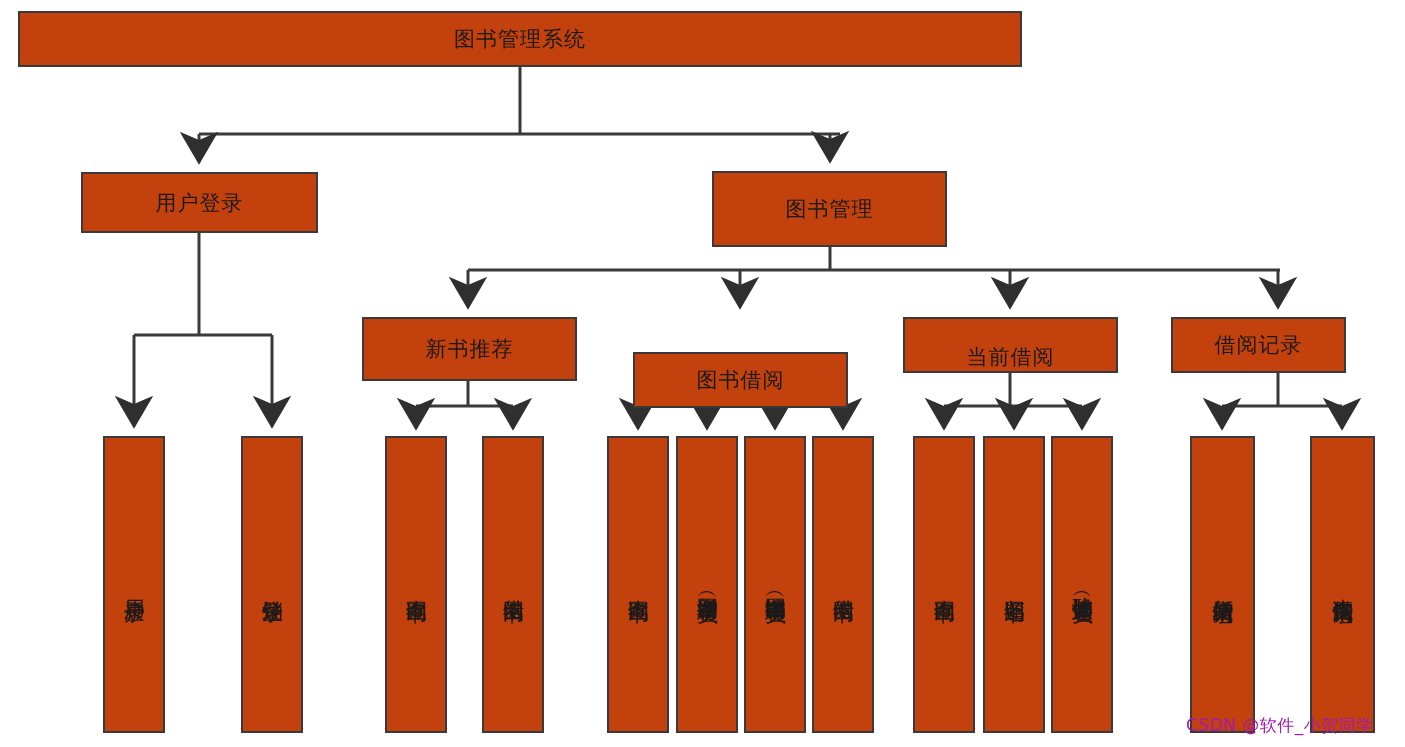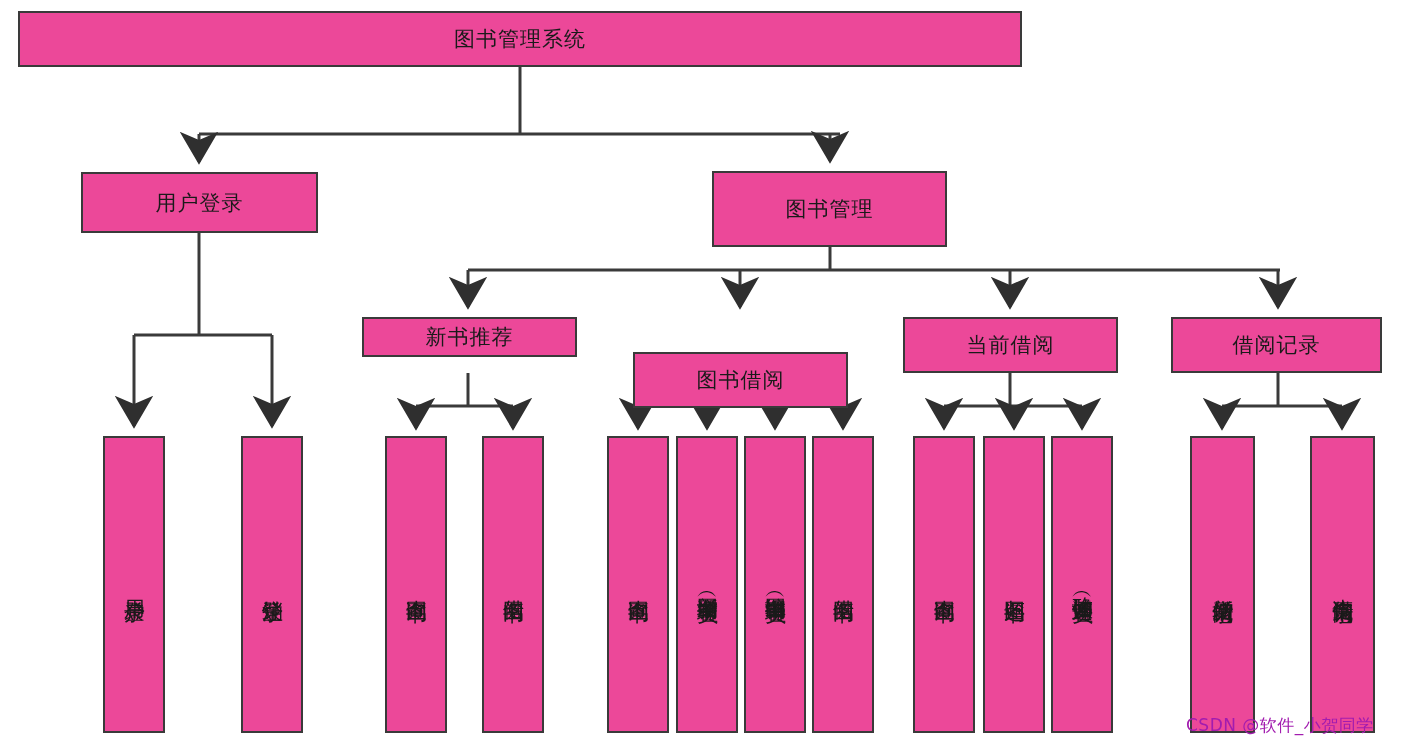--- a/index.html
+++ b/index.html
@@ -12,21 +12,21 @@
     width: 1405px;
     height: 747px;
     background: #ffffff;
     font-family: "DejaVu Sans", "Liberation Sans", sans-serif;
     overflow: hidden;
   }
   .node {
     position: absolute;
     box-sizing: border-box;
     border: 2.5px solid #3a3a3a;
-    background: #ec4899;
+    background: #c2410c;
     display: flex;
     align-items: center;
     justify-content: center;
     color: #1a1a1a;
   }
   .node.h {
     font-size: 21px;
     letter-spacing: 1px;
   }
   .node.v {
@@ -118,30 +118,30 @@
       <span>图书管理系统</span>
     </div>
 
   <div class="node h" id="l2-0" style="left: 81px; top: 172px; width: 237px; height: 61px;">
       <span>用户登录</span>
     </div>
   <div class="node h" id="l2-1" style="left: 712px; top: 171px; width: 235px; height: 76px;">
       <span>图书管理</span>
     </div>
 
-  <div class="node h" id="l3-0" style="left: 362px; top: 317px; width: 215px; height: 40px;">
+  <div class="node h" id="l3-0" style="left: 362px; top: 317px; width: 215px; height: 64px;">
       <span>新书推荐</span>
     </div>
   <div class="node h" id="l3-1" style="left: 633px; top: 317px; width: 215px; height: 56px; margin-top: 35px;">
       <span>图书借阅</span>
     </div>
-  <div class="node h" id="l3-2" style="left: 903px; top: 317px; width: 215px; height: 56px;">
+  <div class="node h" id="l3-2" style="left: 903px; top: 317px; width: 215px; height: 56px; align-items: flex-end;">
       <span>当前借阅</span>
     </div>
-  <div class="node h" id="l3-3" style="left: 1171px; top: 317px; width: 211px; height: 56px;">
+  <div class="node h" id="l3-3" style="left: 1171px; top: 317px; width: 175px; height: 56px;">
       <span>借阅记录</span>
     </div>
 
   <div class="node v" id="lf-0" style="left: 103px; top: 436px; width: 62px; height: 297px;">
       <span class="vtext">用户登录</span>
     </div>
   <div class="node v" id="lf-1" style="left: 241px; top: 436px; width: 62px; height: 297px;">
       <span class="vtext">注销登录</span>
     </div>
   <div class="node v" id="lf-2" style="left: 385px; top: 436px; width: 62px; height: 297px;">

